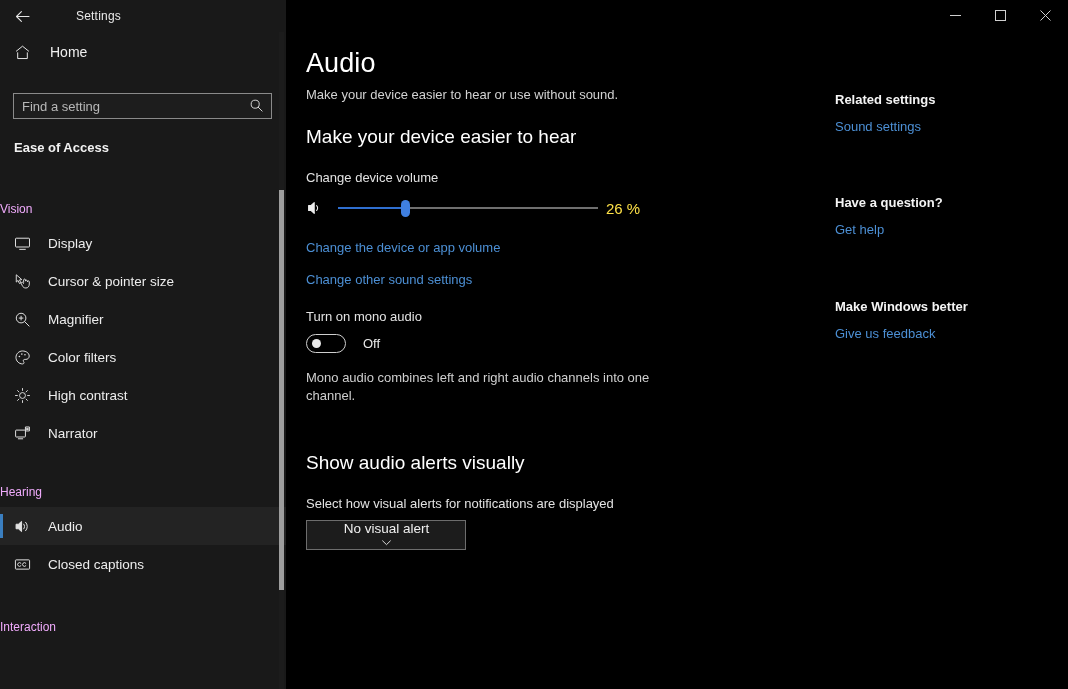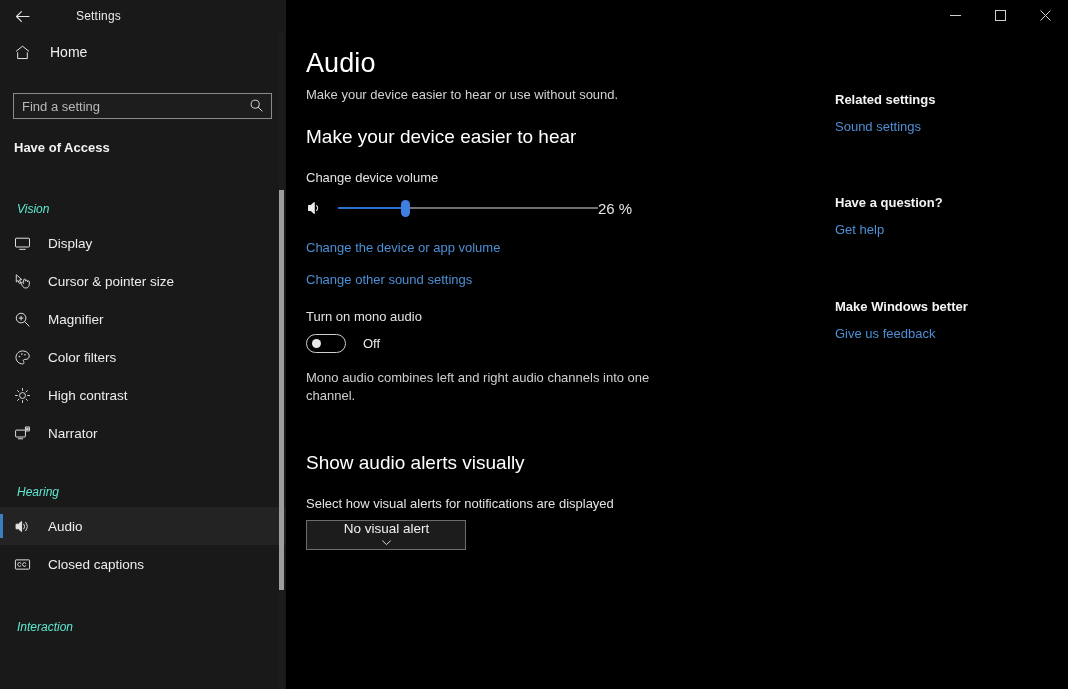--- a/index.html
+++ b/index.html
@@ -129,23 +129,21 @@
   .ease-title {
     font-size: 13px;
     font-weight: bold;
     color: #f2f2f2;
     padding: 0 0 0 14px;
     margin-top: 21px;
   }
 
   .group-label {
     font-size: 12px;
-    color: #5eead4;
-    padding-left: 17px;
-    font-style: italic;
+    color: #f0abfc;
   }
   .group-vision    { margin-top: 47px; }
   .group-hearing   { margin-top: 33px; }
   .group-interaction { margin-top: 37px; }
 
   .nav-item {
     position: relative;
     height: 38px;
     display: flex;
     align-items: center;
@@ -264,22 +262,22 @@
   }
   .thumb {
     position: absolute;
     top: 3px; left: 62px;
     width: 9px; height: 17px;
     border-radius: 5px;
     background: #3f7fe0;
   }
   .pct {
     font-size: 15px;
-    color: #e5e5e5;
-    margin-left: 0;
+    color: #fde047;
+    margin-left: 8px;
     white-space: nowrap;
   }
 
   .link {
     display: block;
     font-size: 13px;
     color: #4c8fd4;
     text-decoration: none;
     margin-top: 17px;
     width: max-content;
@@ -416,21 +414,21 @@
     <div class="searchbox">
       <input type="text" placeholder="Find a setting" style="">
       <span class="search-ic">
         <svg width="15" height="15" viewBox="0 0 16 16" fill="none" stroke="currentColor" stroke-width="1.05">
           <circle cx="6.6" cy="6.6" r="4.3"></circle>
           <path d="M9.8 9.8L14 14" stroke-linecap="round"></path>
         </svg>
       </span>
     </div>
 
-    <div class="ease-title">Have of Access</div>
+    <div class="ease-title">Ease of Access</div>
 
     <div class="group-label group-vision">Vision</div>
 
     <div class="nav-item nav-first">
       <span class="ic">
         <svg width="17" height="17" viewBox="0 0 18 18" fill="none" stroke="currentColor" stroke-width="1.05">
           <rect x="1.6" y="3.4" width="14.8" height="9.3" rx="0.8"></rect>
           <path d="M6 15.2H12" stroke-linecap="round"></path>
         </svg>
       </span>

